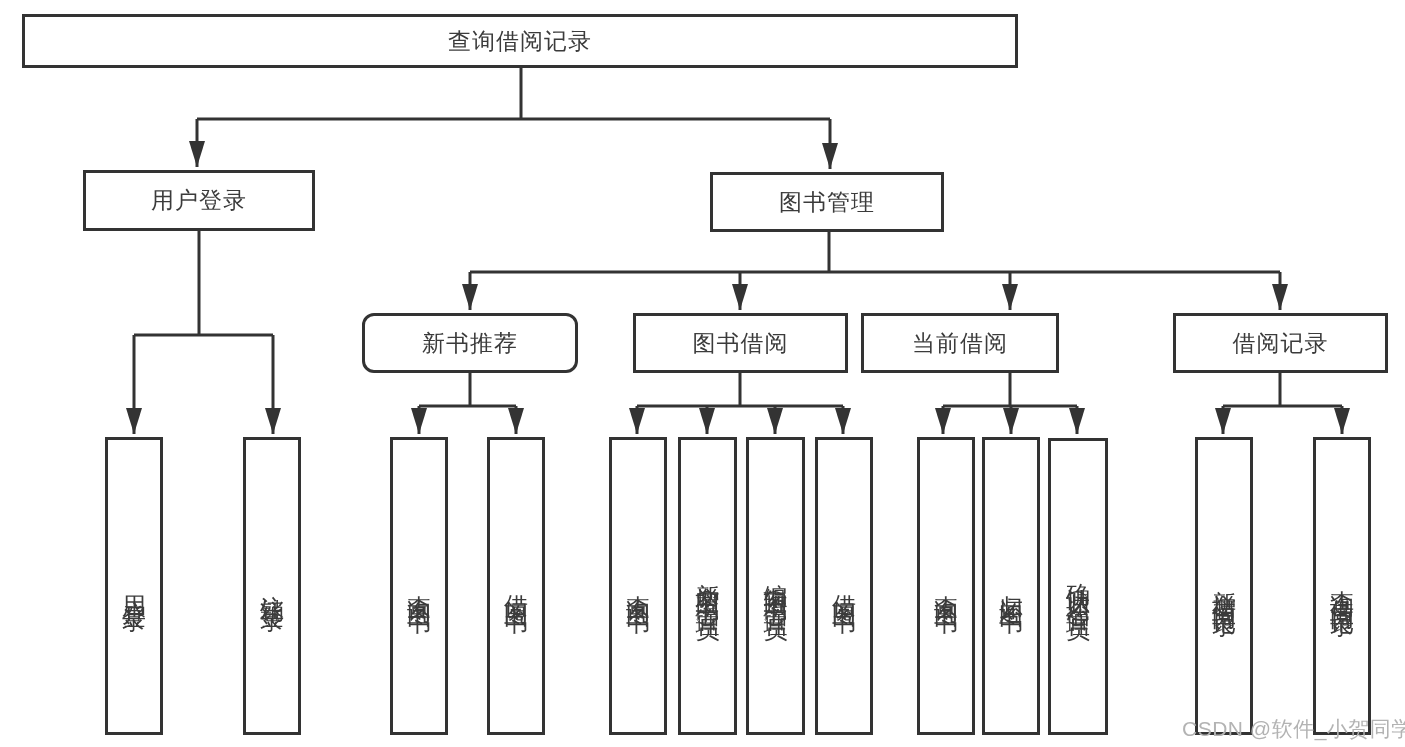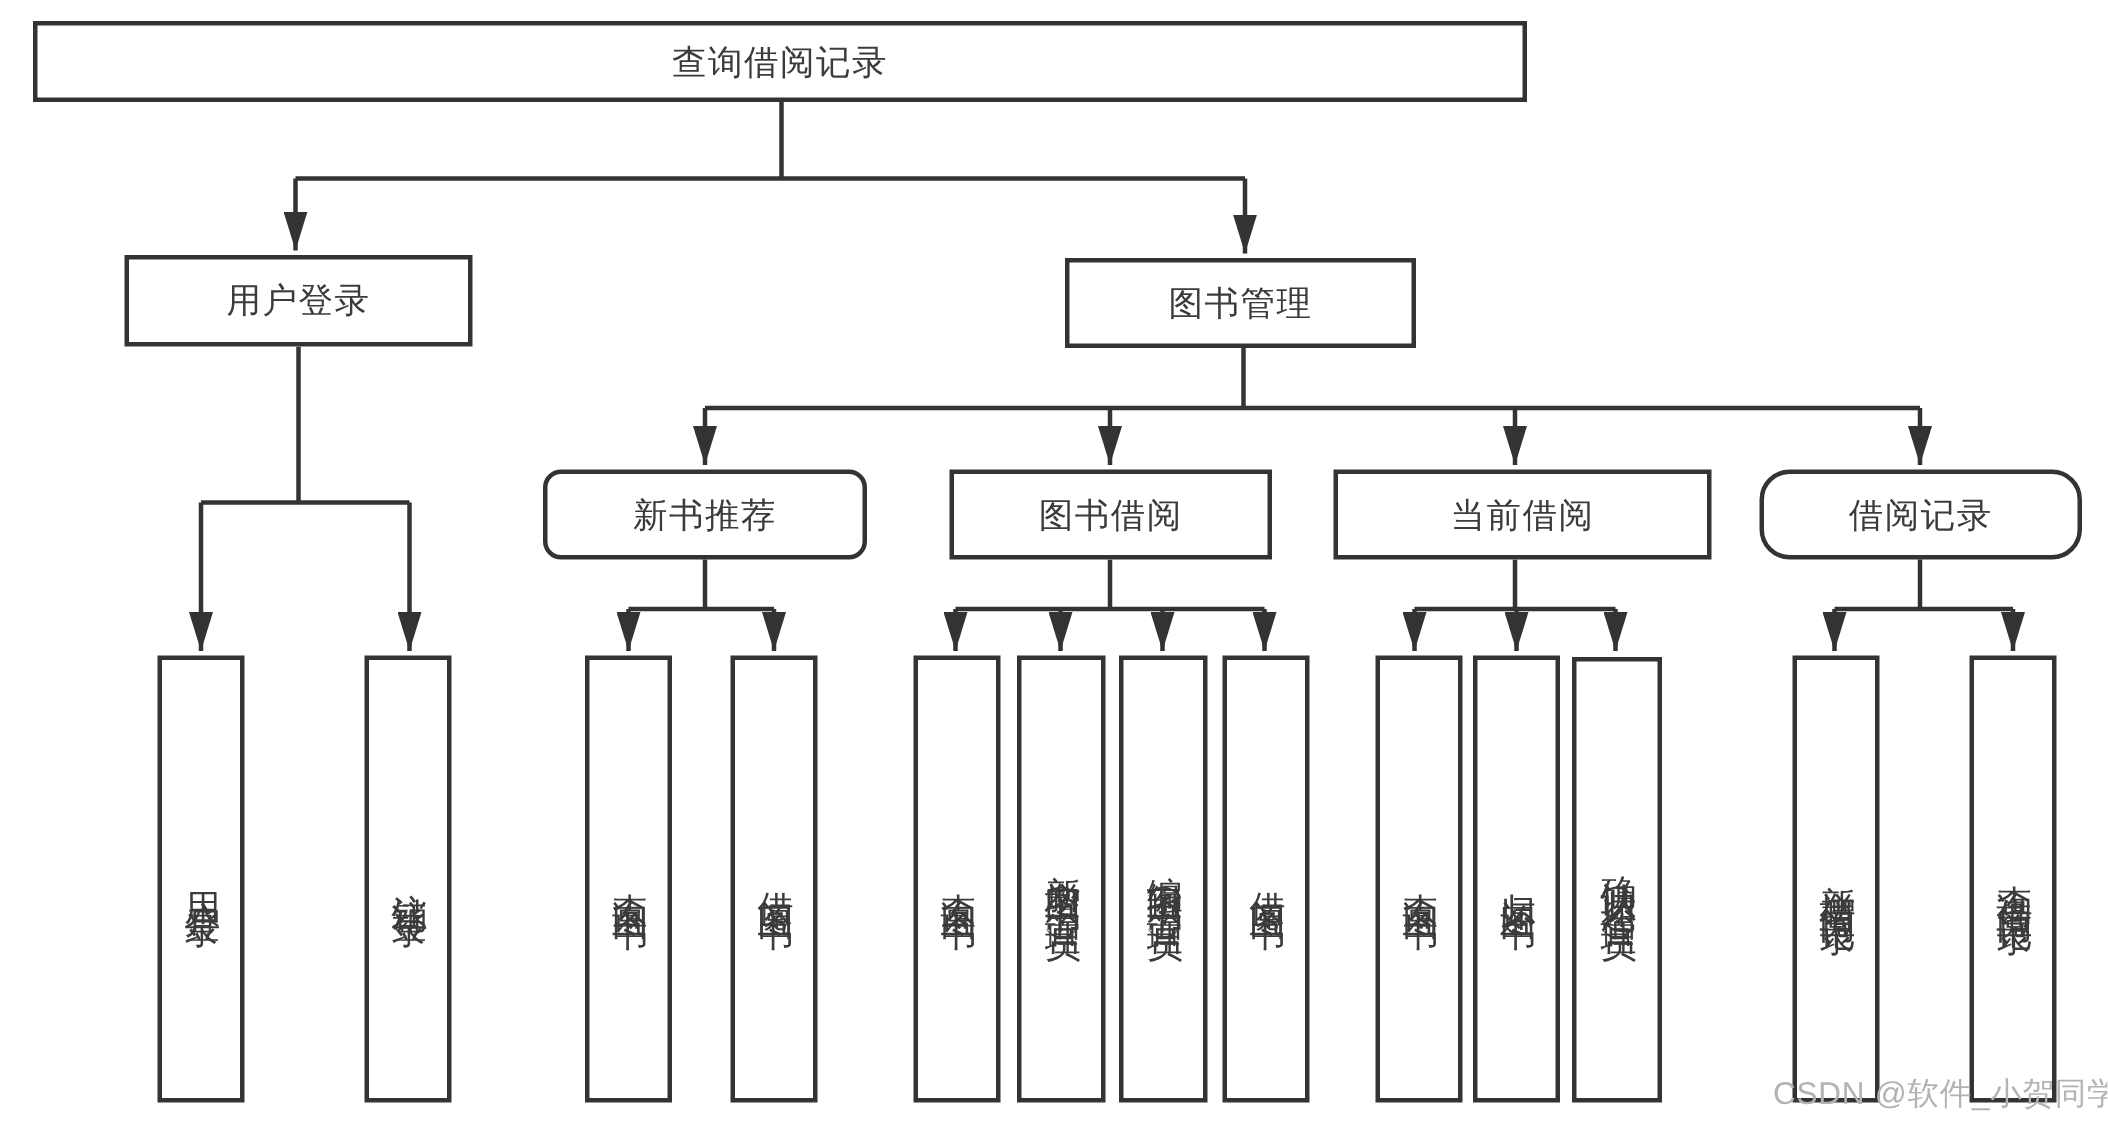--- a/index.html
+++ b/index.html
@@ -105,22 +105,22 @@
     <path d="M1342 406 V434" stroke="#333333" stroke-width="3" fill="none" marker-end="url(#ah)"></path>
   </svg>
 
   <div class="node hnode" style="left:22px; top:14px; width:996px; height:54px;">查询借阅记录</div>
 
   <div class="node hnode" style="left:83px; top:170px; width:232px; height:61px;">用户登录</div>
   <div class="node hnode" style="left:710px; top:172px; width:234px; height:60px;">图书管理</div>
 
   <div class="node hnode" style="left:362px; top:313px; width:216px; height:60px;border-radius:12px;">新书推荐</div>
   <div class="node hnode" style="left:633px; top:313px; width:215px; height:60px;">图书借阅</div>
-  <div class="node hnode" style="left:889px; top:313px; width:252px; height:60px;">当前借阅</div>
-  <div class="node hnode" style="left:1173px; top:313px; width:215px; height:60px;border-radius:20px;">借阅记录</div>
+  <div class="node hnode" style="left:861px; top:313px; width:198px; height:60px;">当前借阅</div>
+  <div class="node hnode" style="left:1173px; top:313px; width:215px; height:60px;">借阅记录</div>
 
   <div class="node leaf" style="left:105px; top:437px; width:58px; height:298px;">
     <span>用户登录</span>
   </div>
   <div class="node leaf" style="left:243px; top:437px; width:58px; height:298px;">
     <span>注销登录</span>
   </div>
 
   <div class="node leaf" style="left:390px; top:437px; width:58px; height:298px;">
     <span>查询图书</span>

